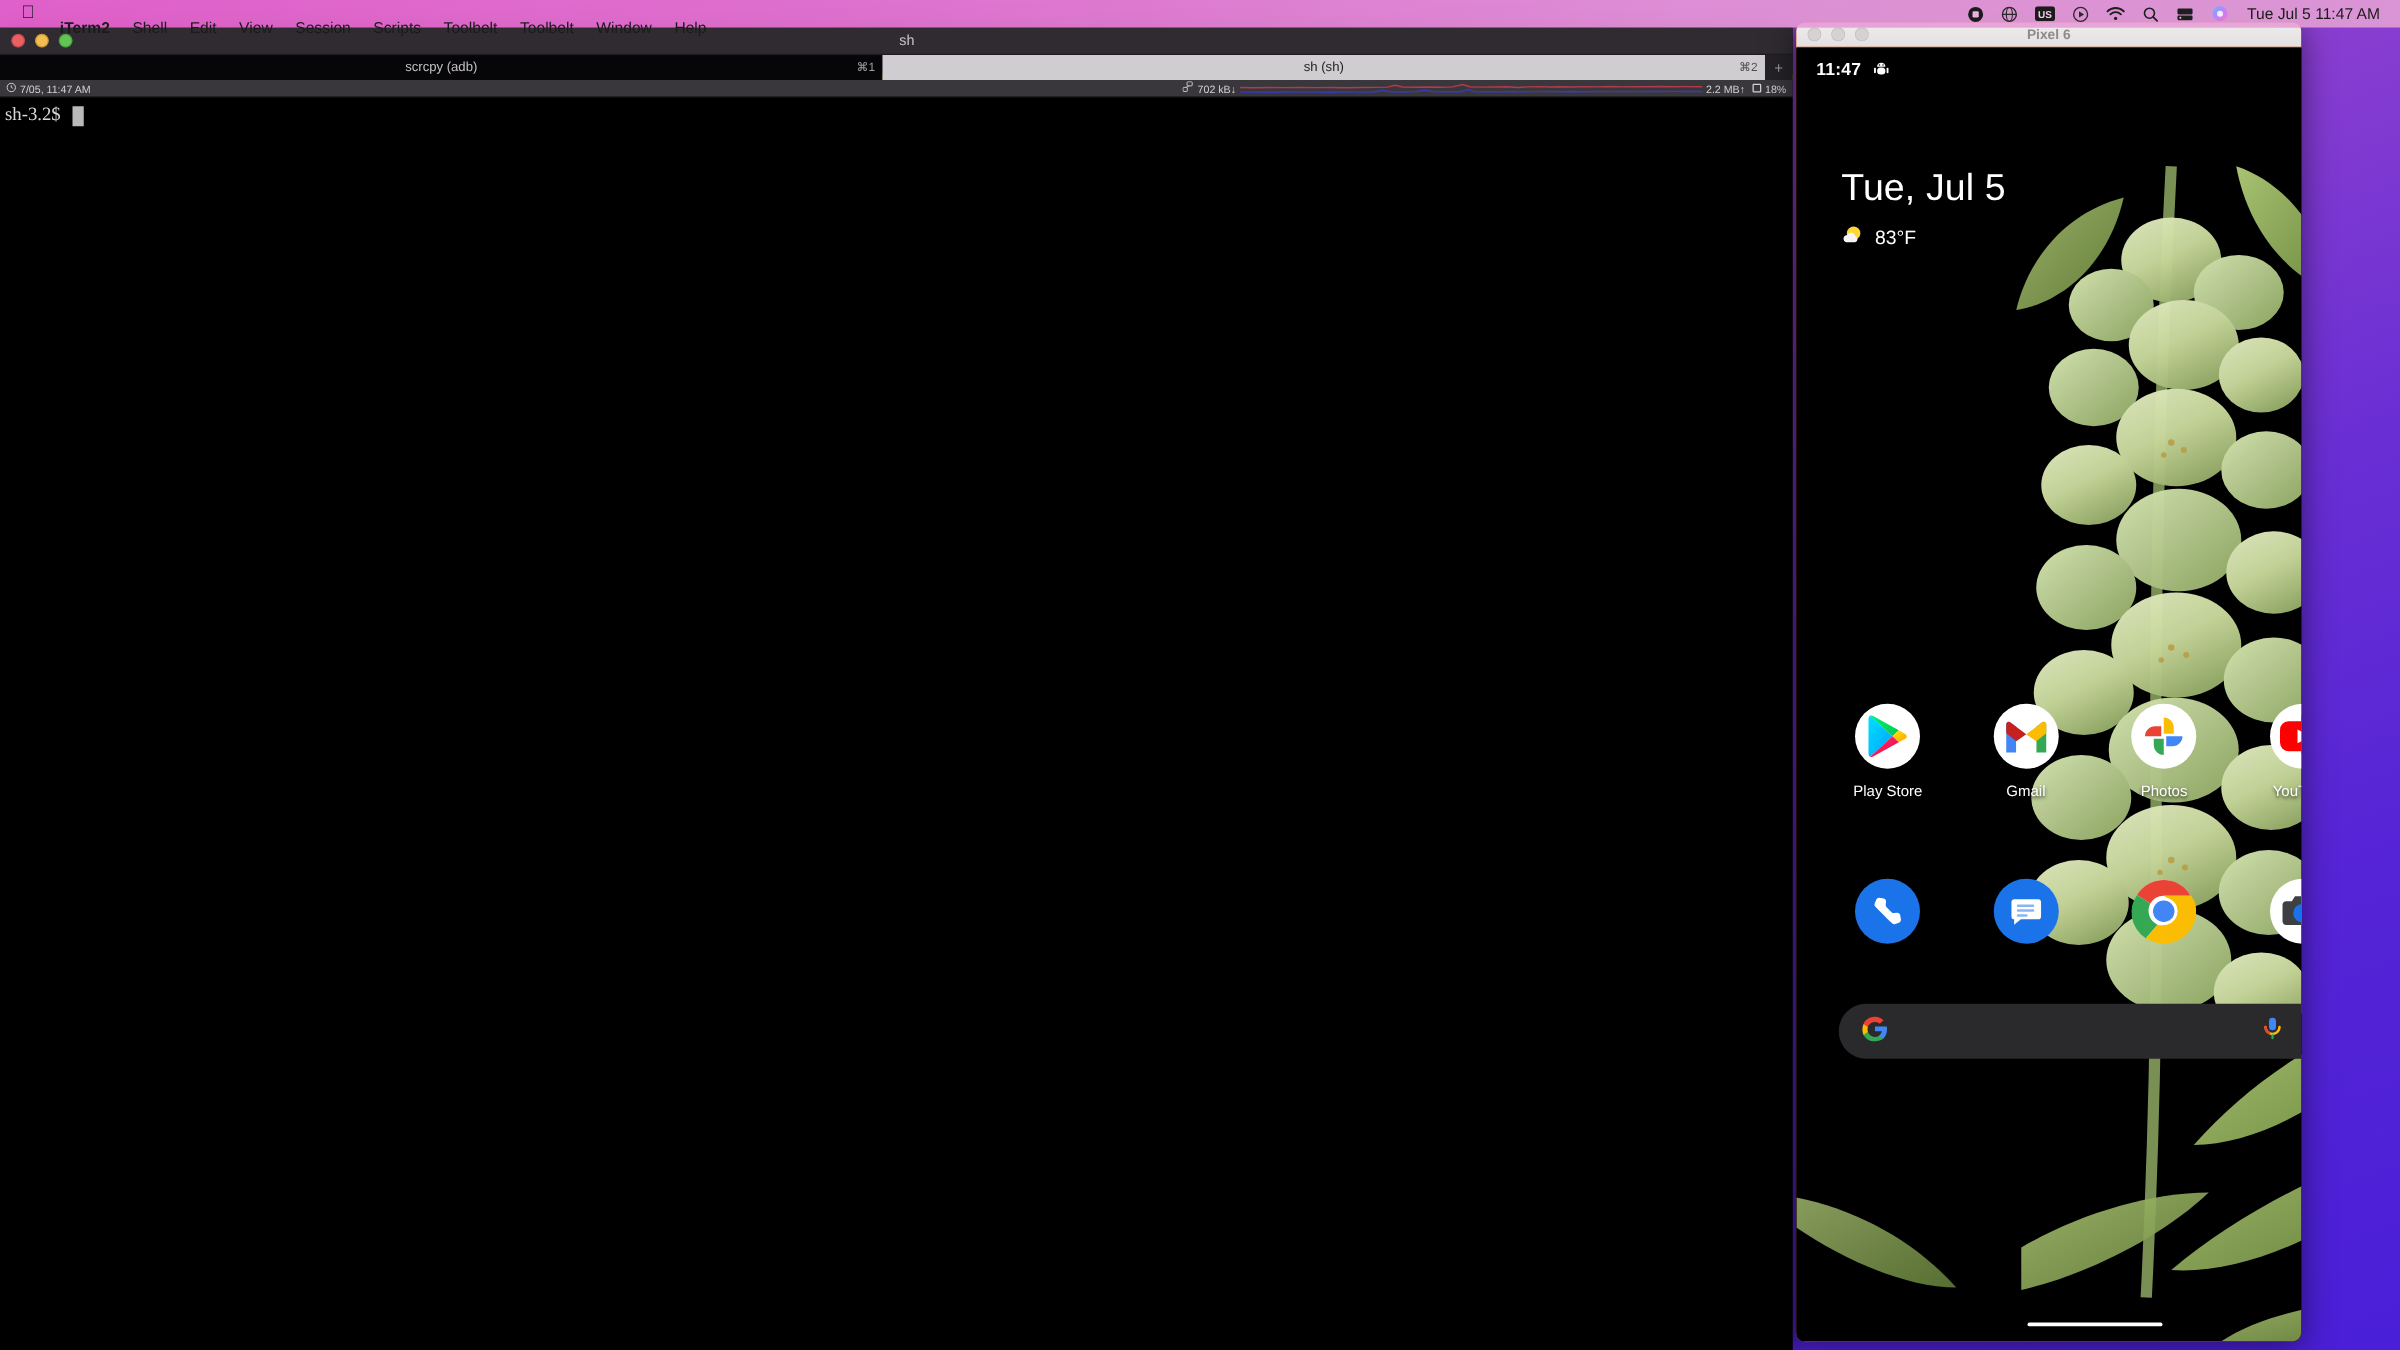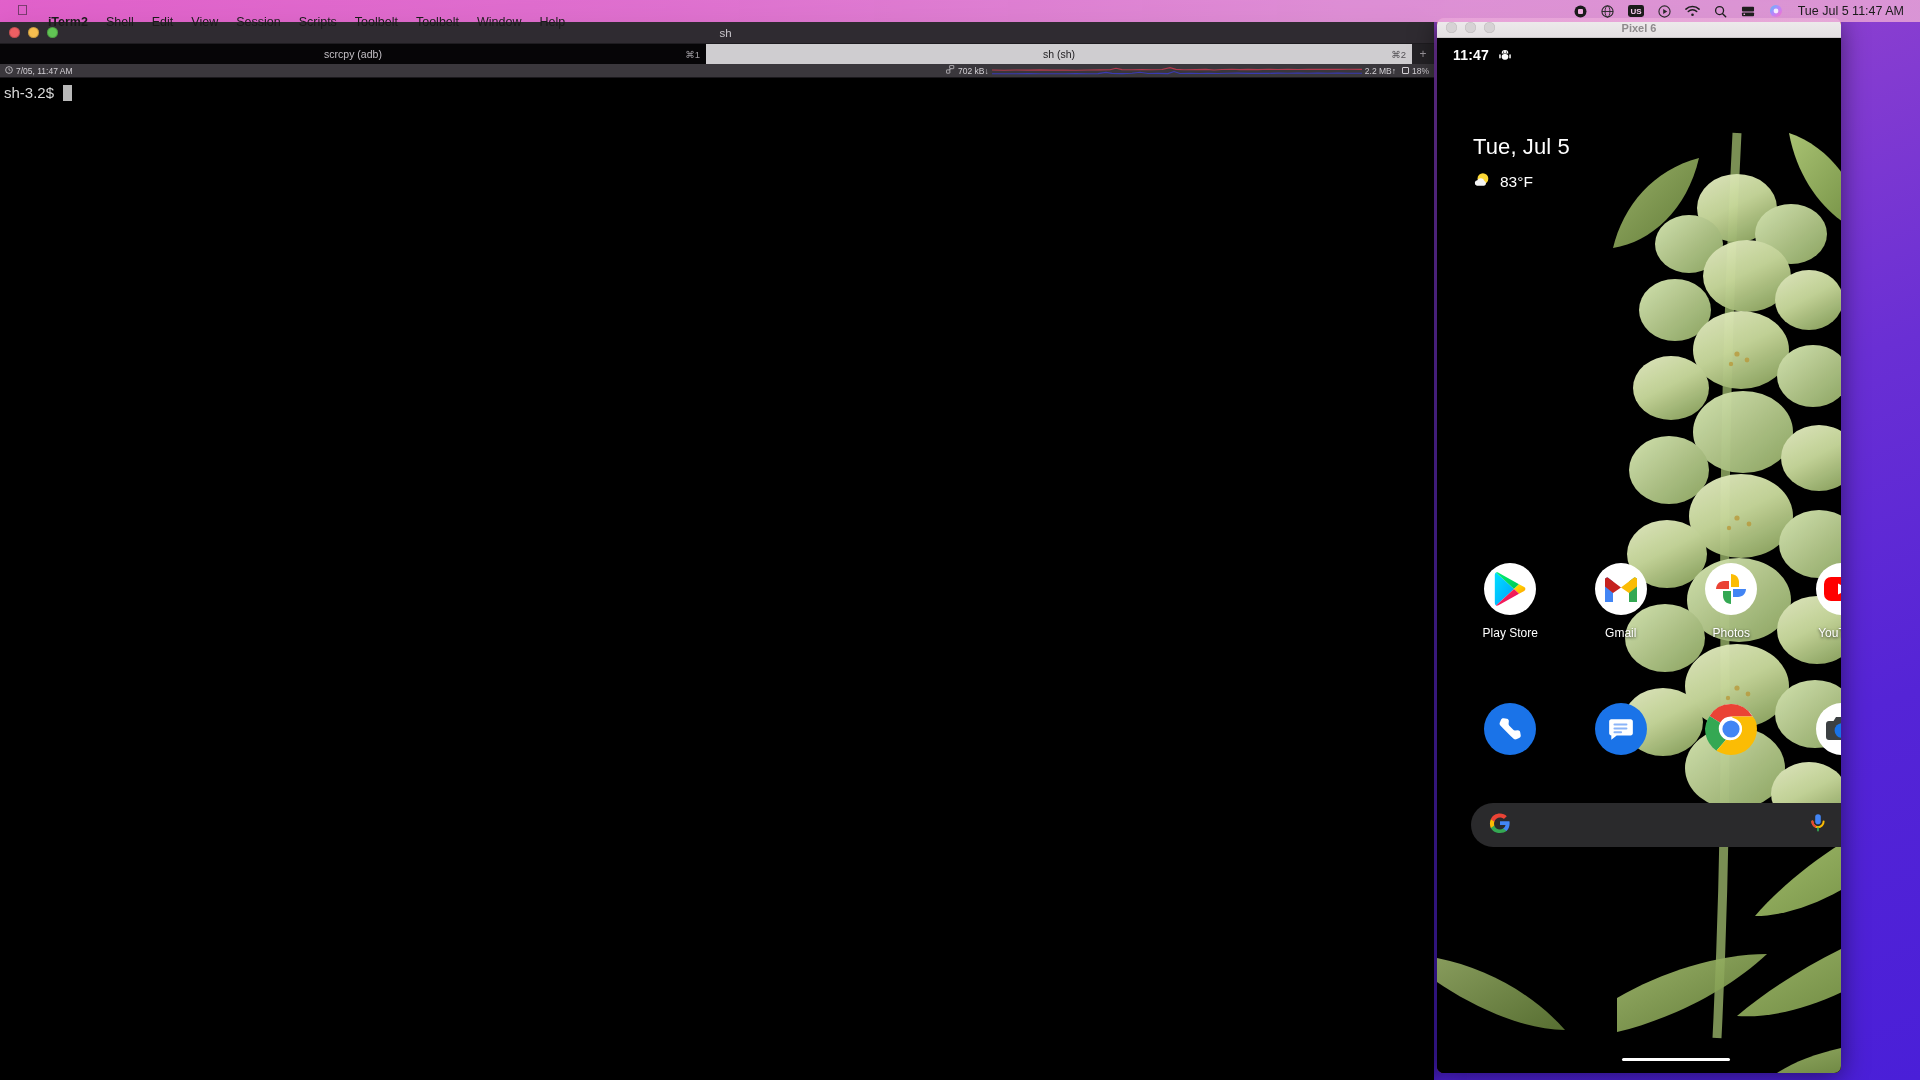--- a/index.html
+++ b/index.html
@@ -85,21 +85,21 @@
   }
   .st-left { display:flex; align-items:center; gap:3px; }
   .st-net  { display:flex; align-items:center; gap:3px; margin-left:auto; }
   .spark { width:370px; height:12px; display:block; }
   .st-mem { display:flex; align-items:center; gap:3px; }
   .mem-box { width:7px; height:7px; border:1px solid #d3d0d5; border-radius:1px; }
 
   
   #iterm-body {
     flex:1; background:#000; padding:6px 4px;
-    font-family:Liberation Sans, sans-serif;
+    font-family:Liberation Serif, serif;
     font-size:15px; color:#d9d9d9;
   }
   .prompt-line { display:flex; align-items:center; }
   .cursor {
     display:inline-block; width:9px; height:16px;
     background:#b9b9b9; margin-left:9px;
   }
 
   
   #scrcpy {
@@ -131,21 +131,21 @@
   #and-status {
     position:absolute; top:0; left:0; right:0; height:34px;
     display:flex; align-items:center; padding:0 16px;
     color:#fff; font-size:14px; z-index:5;
   }
   .and-time { font-weight:bold; letter-spacing:.2px; }
   .and-status-icons { margin-left:auto; display:flex; align-items:center; gap:6px; }
 
   
   #and-widget { position:absolute; top:96px; left:36px; z-index:5; color:#fff; }
-  .wdg-date { font-size:22px; letter-spacing:.1px; }
+  .wdg-date { font-size:30px; letter-spacing:.1px; }
   .wdg-weather { display:flex; align-items:center; gap:9px; margin-top:11px; }
   .wdg-temp { font-size:15.5px; }
 
   
   #and-apps {
     position:absolute; left:0; right:0; top:525px; z-index:5;
     display:flex; justify-content:space-around; padding:0 18px;
   }
   .app { width:86px; display:flex; flex-direction:column; align-items:center; }
   .app-icon {

